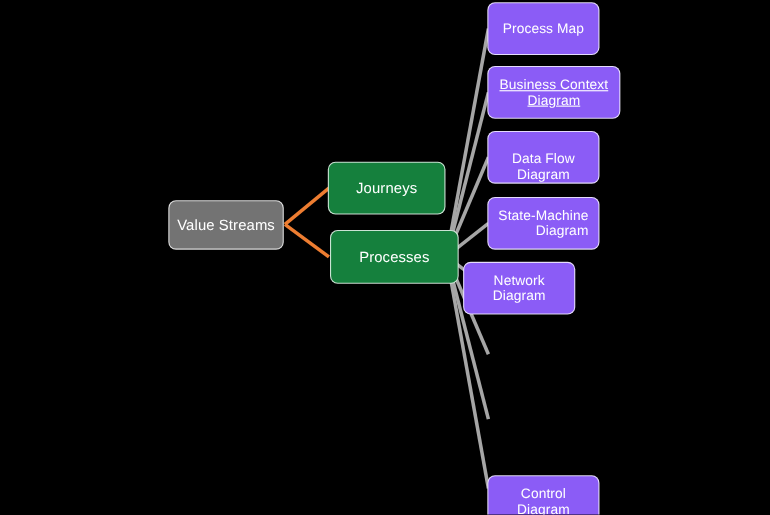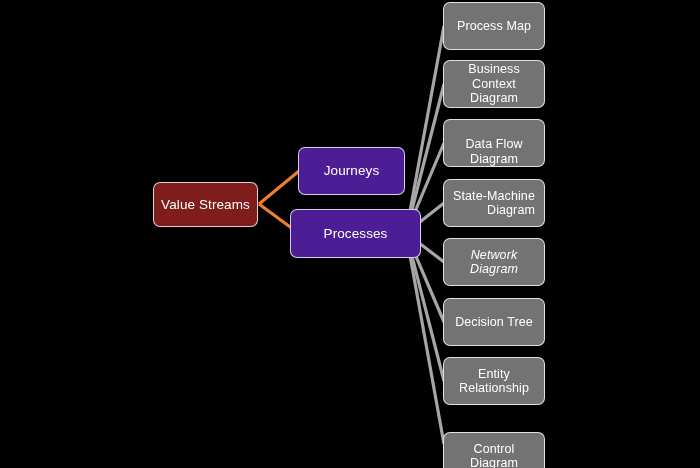--- a/index.html
+++ b/index.html
@@ -31,29 +31,29 @@
     justify-content: center;
     text-align: center;
     color: #ffffff;
     line-height: 1.16;
     letter-spacing: 0.1px;
     border: 1px solid rgba(255,255,255,0.78);
     z-index: 5;
     user-select: none;
   }
   .node-root {
-    background: #7f1d1d;
+    background: #737373;
     font-size: 13.5px;
   }
   .node-mid {
-    background: #4c1d95;
+    background: #15803d;
     font-size: 13.5px;
   }
   .node-leaf {
-    background: #737373;
+    background: #8b5cf6;
     font-size: 12.5px;
   }
   .node-label {
     display: block;
     padding: 0 5px;
     white-space: pre-line;
   }
 </style>
 </head>
 <body>
@@ -70,45 +70,38 @@
       <line x1="406" y1="233" x2="444" y2="444" stroke="#A6A6A6" stroke-width="3.2" stroke-linecap="butt"></line>
       <line x1="259" y1="204" x2="299" y2="171" stroke="#ED7D31" stroke-width="3.2" stroke-linecap="butt"></line>
       <line x1="259" y1="204" x2="299" y2="233.5" stroke="#ED7D31" stroke-width="3.2" stroke-linecap="butt"></line>
     </svg>
 <div class="node node-root" style="left: 153px; top: 182px; width: 105px; height: 45px;">
       <span class="node-label">Value Streams</span>
     </div>
     <div class="node node-mid" style="left: 298px; top: 147px; width: 107px; height: 48px;">
       <span class="node-label">Journeys</span>
     </div>
-    <div class="node node-mid" style="left: 290px; top: 209px; width: 131px; height: 49px;">
+    <div class="node node-mid" style="left: 300px; top: 209px; width: 117px; height: 49px;">
       <span class="node-label">Processes</span>
     </div>
     <div class="node node-leaf" style="left: 443px; top: 2px; width: 102px; height: 48px;">
       <span class="node-label">Process Map</span>
     </div>
-    <div class="node node-leaf" style="left: 443px; top: 60px; width: 102px; height: 48px;">
+    <div class="node node-leaf" style="left: 443px; top: 60px; width: 121px; height: 48px; text-decoration: underline;">
       <span class="node-label">Business Context
 Diagram</span>
     </div>
     <div class="node node-leaf" style="left: 443px; top: 119px; width: 102px; height: 48px; align-items: flex-end;">
       <span class="node-label">Data Flow
 Diagram</span>
     </div>
     <div class="node node-leaf" style="left: 443px; top: 179px; width: 102px; height: 48px; text-align: right;">
       <span class="node-label">State-Machine
 Diagram</span>
     </div>
-    <div class="node node-leaf" style="left: 443px; top: 238px; width: 102px; height: 48px; font-style: italic;">
+    <div class="node node-leaf" style="left: 421px; top: 238px; width: 102px; height: 48px;">
       <span class="node-label">Network
 Diagram</span>
-    </div>
-    <div class="node node-leaf" style="left: 443px; top: 298px; width: 102px; height: 48px;">
-      <span class="node-label">Decision Tree</span>
-    </div>
-    <div class="node node-leaf" style="left: 443px; top: 357px; width: 102px; height: 48px;">
-      <span class="node-label">Entity
-Relationship</span>
     </div>
     <div class="node node-leaf" style="left: 443px; top: 432px; width: 102px; height: 48px;">
       <span class="node-label">Control Diagram</span>
     </div>
   </div>
 
 </body></html>

